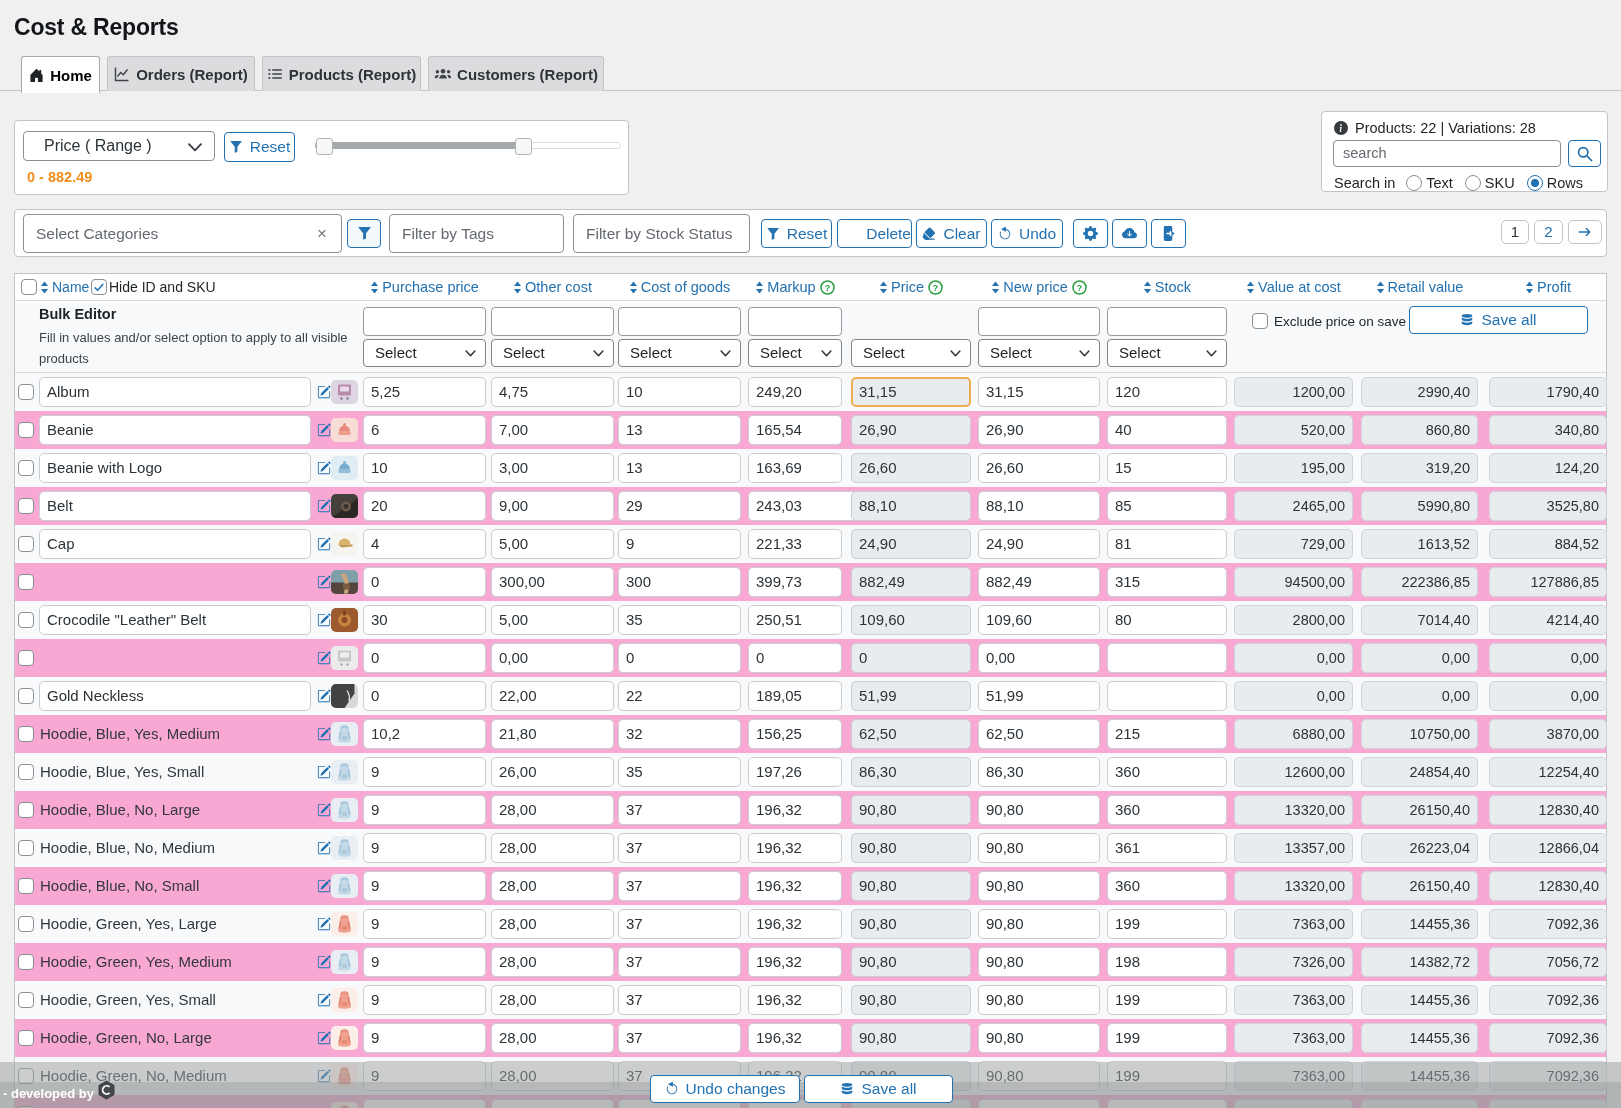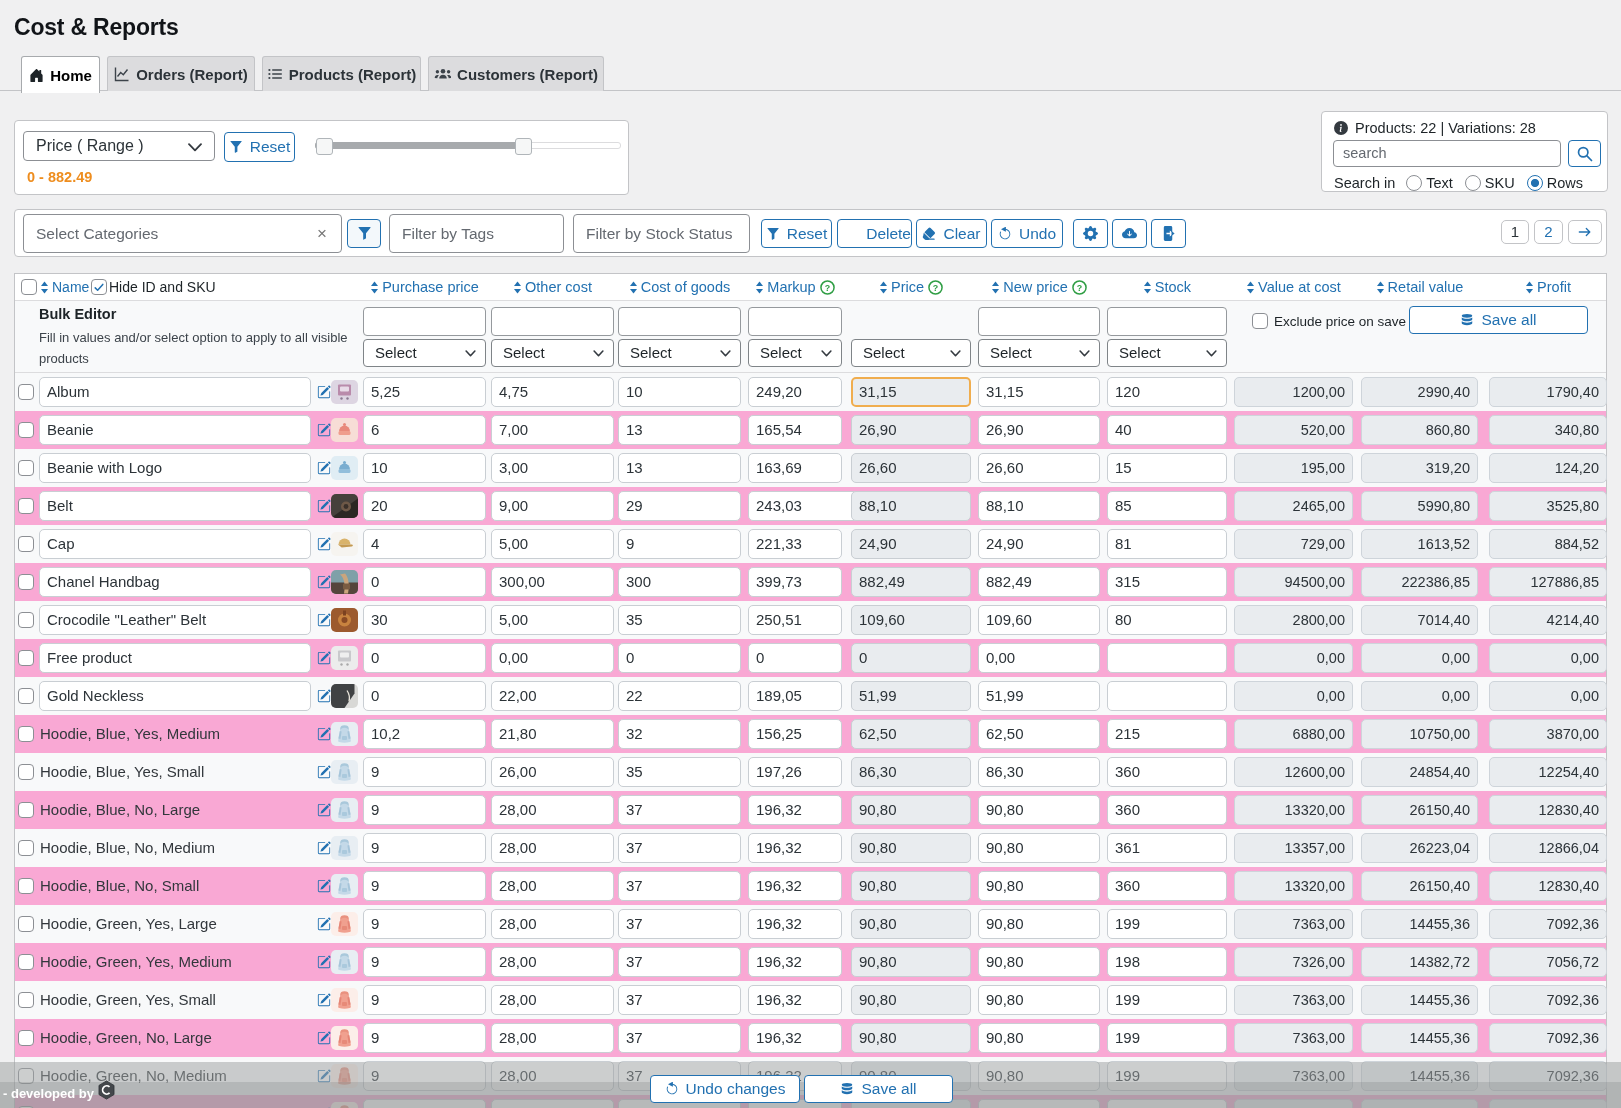--- a/index.html
+++ b/index.html
@@ -6,21 +6,21 @@
   position:relative; overflow:hidden; font-size:15px; }
 h1 { position:absolute; left:14px; top:14px; font-size:23px; font-weight:600; color:#111418; letter-spacing:-.2px; }
 
 .tabs { position:absolute; left:0; top:56px; width:1621px; height:35px; border-bottom:1px solid #c3c4c7; }
 .tab { position:absolute; top:0; height:35px; display:flex; align-items:center; justify-content:center; gap:6px;
   background:#dcdcde; border:1px solid #c3c4c7; border-bottom:none; font-weight:bold; font-size:15px; color:#2c3338; border-radius:3px 3px 0 0; white-space:nowrap; }
 .tab.active { background:#fff; border-color:#a7aaad; height:37px; z-index:2; color:#000; }
 
 .panel { position:absolute; background:#fff; border:1px solid #c3c4c7; border-radius:4px; }
 select.fake, .fsel { appearance:none; }
-.fsel { position:absolute; background:#fff; border:1px solid #8c8f94; border-radius:4px; font-size:16px; color:#2c3338; display:flex; align-items:center; padding:0 12px; }
+.fsel { position:absolute; background:#fff; border:1px solid #8c8f94; border-radius:4px; font-size:16px; color:#2c3338; display:flex; align-items:center; padding:0 20px; }
 .reset-btn, .obtn { position:absolute; display:flex; align-items:center; justify-content:center; gap:7px;
   background:#fff; border:1px solid #2271b1; border-radius:4px; color:#2271b1; font-size:15.5px; }
 .orange { position:absolute; color:#ee8d1e; font-weight:bold; font-size:14.5px; }
 
 .tinp { position:absolute; top:214px; height:39px; background:#fff; border:1px solid #8c8f94; border-radius:4px; color:#646970; font-size:15.5px; display:flex; align-items:center; padding:0 12px; }
 
 .tbl { position:absolute; left:14px; top:273px; width:1593px; height:835px; background:#fff; border:1px solid #c3c4c7; border-bottom:none; }
 .thead { position:relative; height:27px; border-bottom:1px solid #dcdcde; }
 .hcol { position:absolute; top:0; height:26px; display:flex; align-items:center; justify-content:center; color:#2271b1; font-size:14.5px; }
 .bulk { position:relative; height:72px; background:#f8f9fa; border-bottom:1px solid #dcdcde; }
@@ -462,21 +462,20 @@
       <span class="inp" style="left:733px;width:94px">221,33</span>
       <span class="inp gray" style="left:836px;width:120px">24,90</span>
       <span class="inp" style="left:963px;width:122px">24,90</span>
       <span class="inp" style="left:1092px;width:120px">81</span>
       <span class="val" style="left:1219px;width:119px">729,00</span>
       <span class="val" style="left:1346px;width:117px">1613,52</span>
       <span class="val" style="left:1474px;width:118px">884,52</span>
     </div>
 <div class="trow">
       <span class="cb" style="left:3px;top:11px"></span>
-      <span class="inp" style="left:24px;width:272px">Chanel Handbag</span>
       <span class="edit"><svg width="14" height="14" viewBox="0 0 16 16" style="">
           <g fill="#2271b1">
             <path d="M15.502 1.94a.5.5 0 0 1 0 .706L14.459 3.69l-2-2L13.502.646a.5.5 0 0 1 .707 0l1.293 1.293Zm-1.75 2.456-2-2L4.939 9.21a.5.5 0 0 0-.121.196l-.805 2.414a.25.25 0 0 0 .316.316l2.414-.805a.5.5 0 0 0 .196-.12l6.813-6.814Z"></path>
             <path d="M1 13.5A1.5 1.5 0 0 0 2.5 15h11a1.5 1.5 0 0 0 1.5-1.5v-6a.5.5 0 0 0-1 0v6a.5.5 0 0 1-.5.5h-11a.5.5 0 0 1-.5-.5v-11a.5.5 0 0 1 .5-.5H9a.5.5 0 0 0 0-1H2.5A1.5 1.5 0 0 0 1 2.5v11Z"></path>
           </g>
         </svg></span>
       <span class="thumb"><svg width="27" height="24" viewBox="-4 -0.5 27 24" style="border-radius:5px">
           <rect x="-4" y="-0.5" width="27" height="24" fill="#7fa0a8"></rect>
           <rect x="-4" y="12" width="27" height="11.5" fill="#55453c"></rect>
           <path d="M5 4c3 2 6 8 4 19h4C15 13 13 6 10 3z" fill="#caa57d"></path>
@@ -514,21 +513,20 @@
       <span class="inp" style="left:733px;width:94px">250,51</span>
       <span class="inp gray" style="left:836px;width:120px">109,60</span>
       <span class="inp" style="left:963px;width:122px">109,60</span>
       <span class="inp" style="left:1092px;width:120px">80</span>
       <span class="val" style="left:1219px;width:119px">2800,00</span>
       <span class="val" style="left:1346px;width:117px">7014,40</span>
       <span class="val" style="left:1474px;width:118px">4214,40</span>
     </div>
 <div class="trow">
       <span class="cb" style="left:3px;top:11px"></span>
-      <span class="inp" style="left:24px;width:272px">Free product</span>
       <span class="edit"><svg width="14" height="14" viewBox="0 0 16 16" style="">
           <g fill="#2271b1">
             <path d="M15.502 1.94a.5.5 0 0 1 0 .706L14.459 3.69l-2-2L13.502.646a.5.5 0 0 1 .707 0l1.293 1.293Zm-1.75 2.456-2-2L4.939 9.21a.5.5 0 0 0-.121.196l-.805 2.414a.25.25 0 0 0 .316.316l2.414-.805a.5.5 0 0 0 .196-.12l6.813-6.814Z"></path>
             <path d="M1 13.5A1.5 1.5 0 0 0 2.5 15h11a1.5 1.5 0 0 0 1.5-1.5v-6a.5.5 0 0 0-1 0v6a.5.5 0 0 1-.5.5h-11a.5.5 0 0 1-.5-.5v-11a.5.5 0 0 1 .5-.5H9a.5.5 0 0 0 0-1H2.5A1.5 1.5 0 0 0 1 2.5v11Z"></path>
           </g>
         </svg></span>
       <span class="thumb"><svg width="27" height="24" viewBox="-4 -0.5 27 24" style="border-radius:5px">
           <rect x="-4" y="-0.5" width="27" height="24" fill="#ececec"></rect>
           <rect x="3" y="4" width="13" height="11" rx="1" fill="#c9c9cc"></rect>
           <rect x="5" y="6" width="9" height="5" rx="1" fill="#efefef"></rect>

